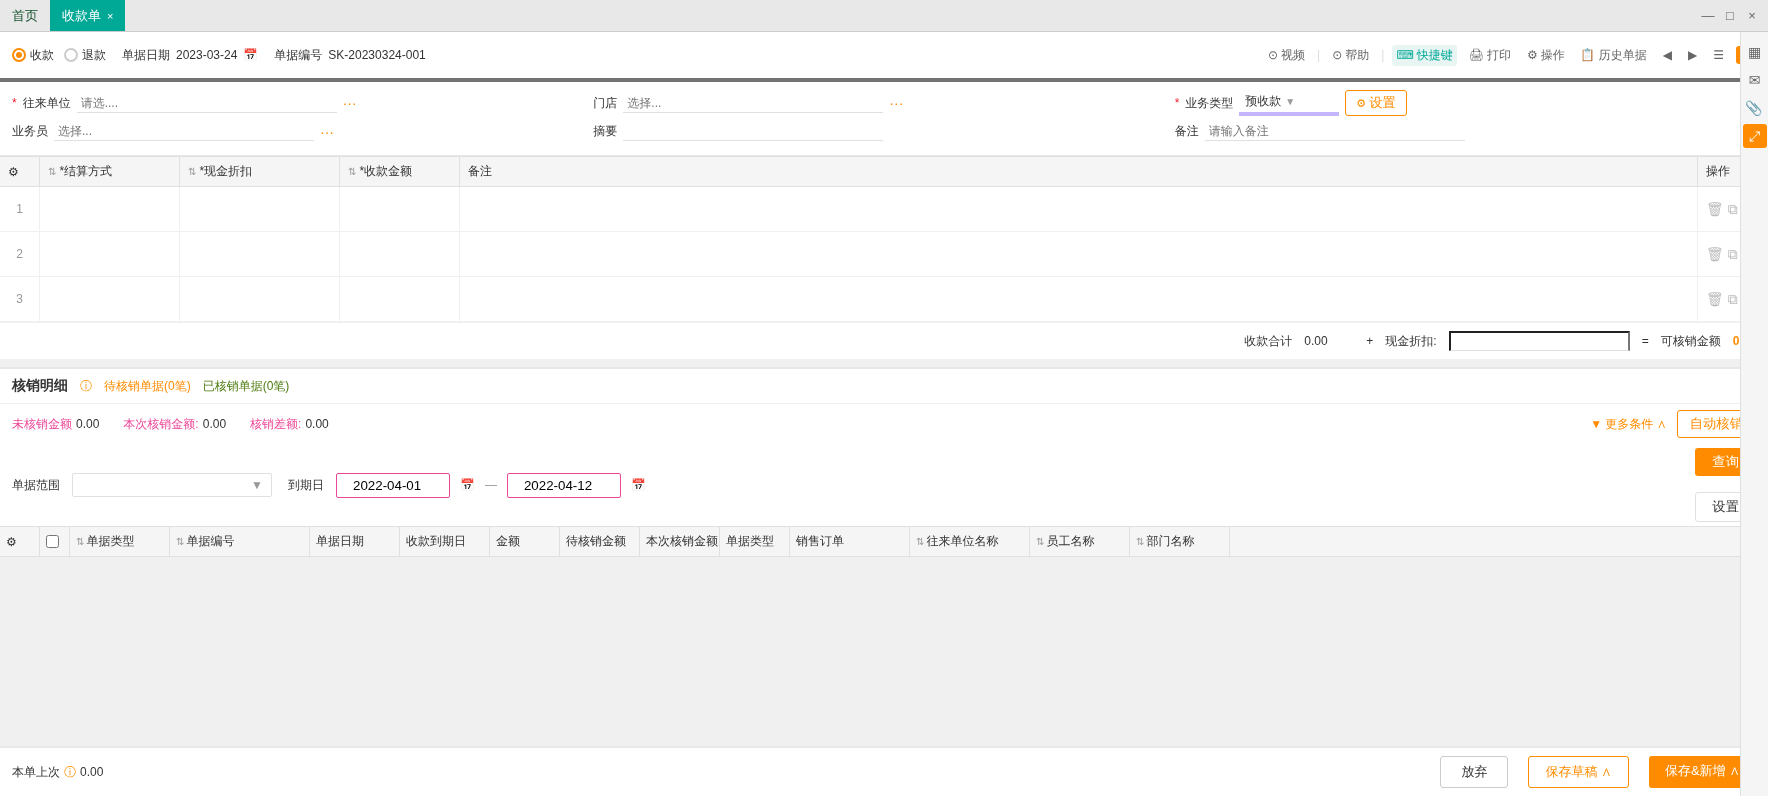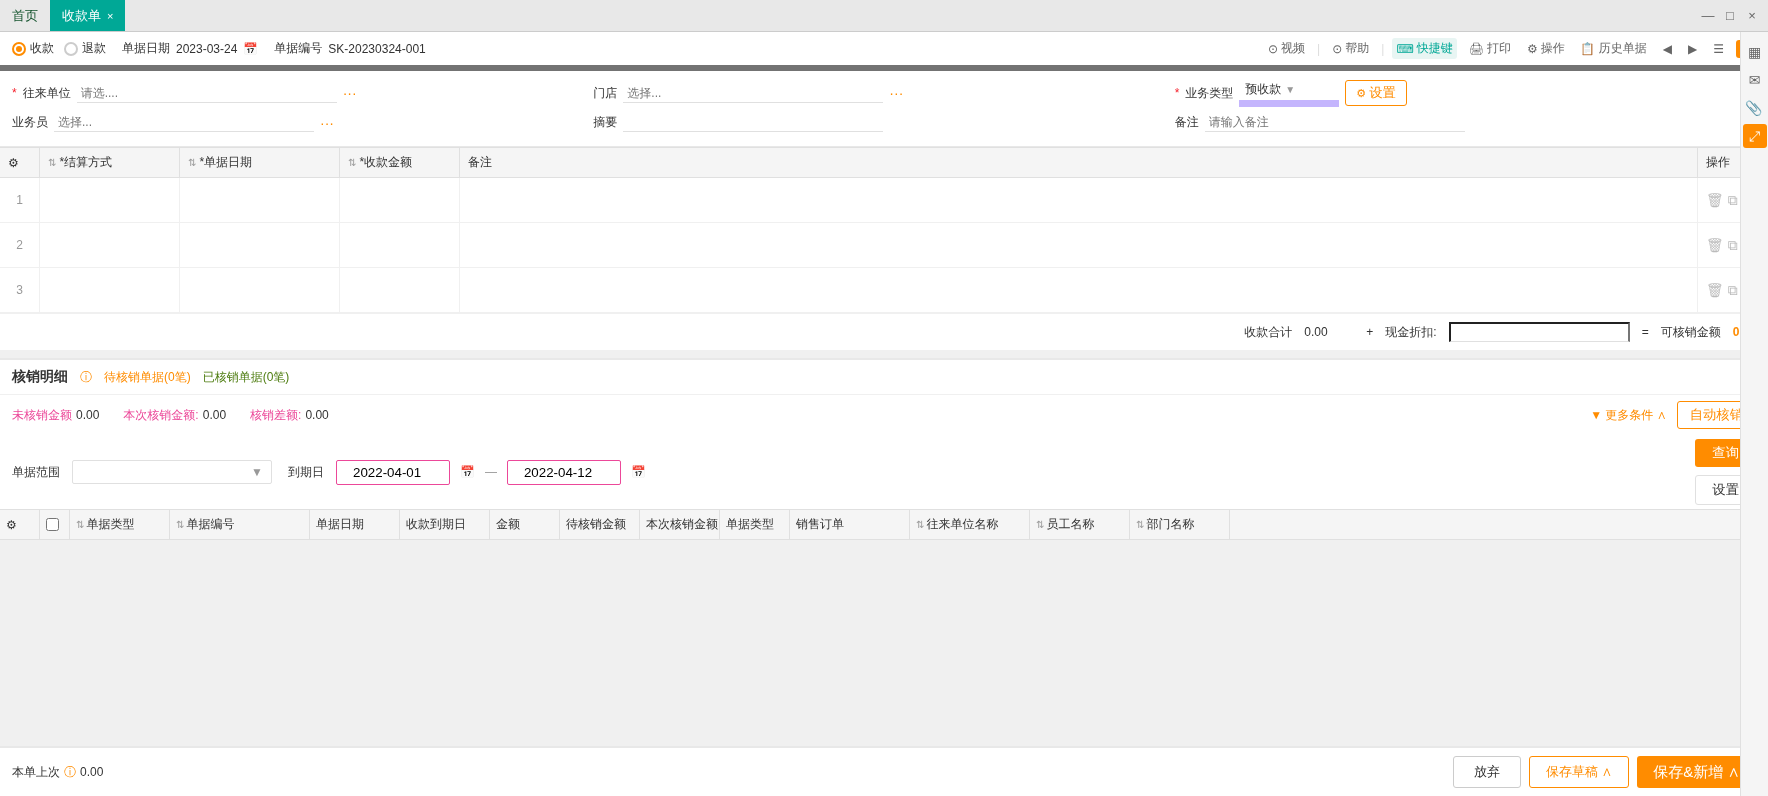--- a/index.html
+++ b/index.html
@@ -8,21 +8,21 @@
     
     .tab-bar { display: flex; align-items: center; background: #e8e8e8; height: 32px; border-bottom: 1px solid #ccc; }
     .tab-item { padding: 0 12px; height: 100%; display: flex; align-items: center; cursor: pointer; font-size: 13px; }
     .tab-item.home { background: #e8e8e8; color: #14532d; }
     .tab-item.active { background: #00a896; color: #fff; }
     .tab-close { margin-left: 6px; font-size: 11px; cursor: pointer; }
     .tab-bar-right { margin-left: auto; display: flex; align-items: center; gap: 6px; padding-right: 8px; }
     .win-btn { width: 16px; height: 16px; display: flex; align-items: center; justify-content: center; cursor: pointer; font-size: 13px; color: #666; }
 
     
-    .toolbar { display: flex; align-items: center; background: #fff; padding: 10px 12px; border-bottom: 6px solid #737373; gap: 16px; height: 39px; }
+    .toolbar { display: flex; align-items: center; background: #fff; padding: 10px 12px; border-bottom: 4px solid #737373; gap: 16px; height: 50px; }
     .radio-group { display: flex; align-items: center; gap: 10px; }
     .radio-item { display: flex; align-items: center; gap: 4px; cursor: pointer; }
     .radio-dot { width: 14px; height: 14px; border-radius: 50%; border: 2px solid #ccc; display: flex; align-items: center; justify-content: center; }
     .radio-dot.active { border-color: #ff8c00; }
     .radio-dot.active::after { content: ''; width: 6px; height: 6px; background: #ff8c00; border-radius: 50%; display: block; }
     .field-group { display: flex; align-items: center; gap: 6px; }
     .field-label { color: #333; white-space: nowrap; }
     .field-value { color: #333; font-weight: normal; }
     .calendar-icon { color: #ff8c00; cursor: pointer; }
     .toolbar-right { margin-left: auto; display: flex; align-items: center; gap: 8px; }
@@ -32,21 +32,21 @@
 
     
     .form-area { background: #fff; padding: 8px 12px; border-bottom: 1px solid #e8e8e8; }
     .form-row { display: flex; align-items: center; gap: 0; margin-bottom: 6px; }
     .form-field { display: flex; align-items: center; flex: 1; gap: 6px; }
     .required-star { color: #f5222d; }
     .form-label { white-space: nowrap; color: #333; min-width: fit-content; }
     .form-input { border: none; border-bottom: 1px solid #e0e0e0; padding: 2px 4px; flex: 1; color: #bbb; font-size: 12px; outline: none; background: transparent; min-width: 120px; }
     .more-btn { color: #ff8c00; cursor: pointer; font-size: 14px; }
     .business-type-field { display: flex; align-items: center; gap: 6px; }
-    .dropdown-select { display: flex; align-items: center; gap: 4px; border-bottom: 7px solid #c4b5fd; padding: 2px 6px; min-width: 100px; cursor: pointer; }
+    .dropdown-select { display: flex; align-items: center; gap: 4px; border-bottom: 4px solid #c4b5fd; padding: 2px 6px; min-width: 100px; cursor: pointer; }
     .settings-btn { background: #fff; border: 1px solid #ff8c00; color: #ff8c00; padding: 3px 10px; border-radius: 3px; cursor: pointer; display: flex; align-items: center; gap: 3px; }
     .gear-small { font-size: 11px; }
 
     
     .table-container { background: #fff; margin: 0; overflow: hidden; }
     .table-header { display: grid; grid-template-columns: 40px 140px 160px 120px 1fr 70px; background: #f5f5f5; border-bottom: 1px solid #e0e0e0; border-top: 1px solid #e0e0e0; }
     .th { padding: 6px 8px; border-right: 1px solid #e0e0e0; font-size: 12px; color: #333; display: flex; align-items: center; gap: 3px; }
     .sort-icon { color: #999; font-size: 10px; }
     .table-row-grid { display: grid; grid-template-columns: 40px 140px 160px 120px 1fr 70px; border-bottom: 1px solid #f0f0f0; min-height: 45px; }
     .td { padding: 6px 8px; border-right: 1px solid #f0f0f0; display: flex; align-items: center; font-size: 12px; color: #333; }
@@ -78,33 +78,33 @@
     .stat-label { color: #ec4899; }
     .stat-value { color: #333; }
     .more-conditions { color: #ff8c00; cursor: pointer; font-size: 12px; }
     .auto-cancel-btn { background: #fff; border: 1px solid #ff8c00; color: #ff8c00; padding: 4px 12px; border-radius: 3px; cursor: pointer; }
     .filter-field { display: flex; align-items: center; gap: 6px; }
     .filter-dropdown { display: flex; align-items: center; border: 1px solid #e0e0e0; padding: 4px 8px; min-width: 150px; cursor: pointer; border-radius: 2px; background: #fff; justify-content: space-between; }
     .date-input { border: 1px solid #ec4899; padding: 4px 16px; width: 114px; border-radius: 2px; }
     .date-dash { color: #999; }
     .search-btn { background: #ff8c00; color: #fff; border: none; padding: 5px 16px; border-radius: 3px; cursor: pointer; }
     .settings-btn2 { background: #fff; border: 1px solid #e0e0e0; color: #333; padding: 5px 16px; border-radius: 3px; cursor: pointer; }
-    .filter-actions { display: flex; flex-direction: column; gap: 8px; margin-left: auto; }
+    .filter-actions { display: flex; flex-direction: column; gap: 16px; margin-left: auto; }
 
     
     .bottom-table-header { display: grid; grid-template-columns: 40px 30px 100px 140px 90px 90px 70px 80px 80px 70px 120px 120px 100px 100px; background: #f5f5f5; border-top: 1px solid #e0e0e0; border-bottom: 1px solid #e0e0e0; overflow: hidden; }
     .bth { padding: 6px 6px; border-right: 1px solid #e0e0e0; font-size: 12px; color: #333; display: flex; align-items: center; gap: 2px; white-space: nowrap; }
 
     
     .footer { display: flex; align-items: center; padding: 8px 12px; background: #fff; border-top: 2px solid #e8e8e8; position: fixed; bottom: 0; left: 0; right: 0; }
     .footer-info { display: flex; align-items: center; gap: 4px; }
-    .footer-actions { margin-left: auto; display: flex; gap: 8px; }
+    .footer-actions { margin-left: auto; display: flex; gap: 20px; }
     .btn-discard { background: #fff; border: 1px solid #ccc; color: #333; padding: 6px 20px; border-radius: 3px; cursor: pointer; font-size: 13px; }
     .btn-draft { background: #fff; border: 1px solid #ff8c00; color: #ff8c00; padding: 6px 16px; border-radius: 3px; cursor: pointer; font-size: 13px; display: flex; align-items: center; gap: 4px; }
-    .btn-save-new { background: #ff8c00; border: none; color: #fff; padding: 6px 16px; border-radius: 3px; cursor: pointer; font-size: 15px; display: flex; align-items: center; gap: 4px; }
+    .btn-save-new { background: #ff8c00; border: none; color: #fff; padding: 6px 16px; border-radius: 3px; cursor: pointer; font-size: 13px; display: flex; align-items: flex-start; gap: 4px; }
 
     
     .right-sidebar { position: fixed; right: 0; top: 32px; bottom: 0; width: 28px; display: flex; flex-direction: column; align-items: center; background: #f5f5f5; border-left: 1px solid #e0e0e0; gap: 4px; padding-top: 8px; }
     .sidebar-icon { width: 24px; height: 24px; display: flex; align-items: center; justify-content: center; cursor: pointer; color: #666; font-size: 14px; border-radius: 3px; }
     .sidebar-icon.active { background: #ff8c00; color: #fff; }
   </style>
 </head>
 <body>
 
 <div class="tab-bar">
@@ -223,21 +223,21 @@
   <div class="table-header">
     <div class="th">
         <span>⚙</span>
       </div>
     <div class="th">
       <span class="sort-icon">⇅</span>
       <span>*结算方式</span>
     </div>
     <div class="th">
       <span class="sort-icon">⇅</span>
-      <span>*单据日期</span>
+      <span>*现金折扣</span>
     </div>
     <div class="th">
       <span class="sort-icon">⇅</span>
       <span>*收款金额</span>
     </div>
     <div class="th">
       <span>备注</span>
     </div>
     <div class="th">
       <span>操作</span>

